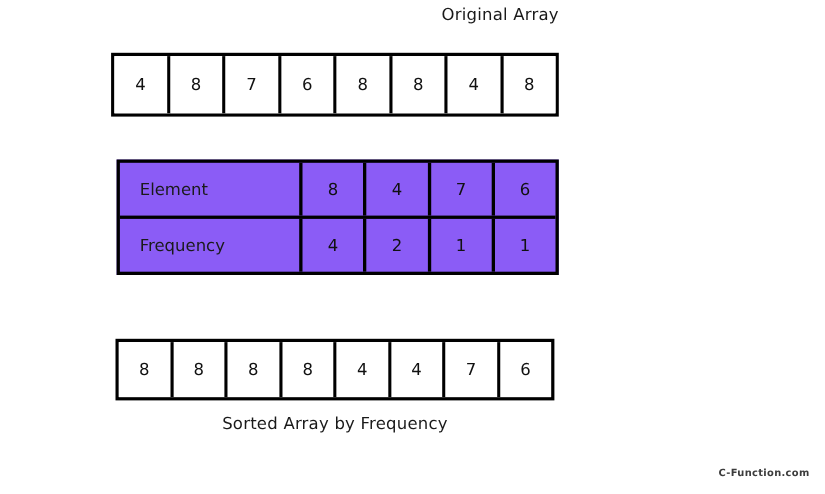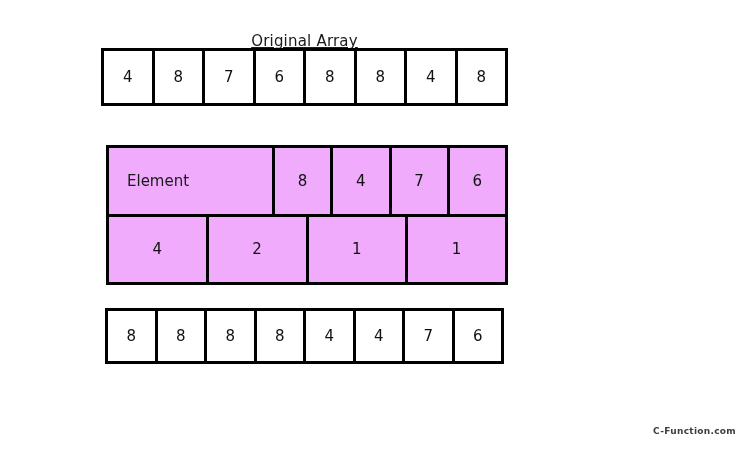--- a/index.html
+++ b/index.html
@@ -28,24 +28,23 @@
   .caption {
     position: absolute;
     font-size: 15px;
     font-weight: 400;
     color: #1a1a1a;
     white-space: nowrap;
     letter-spacing: 0.2px;
   }
   #title-original {
     left: 101px;
-    top: 32px;
+    top: 4px;
     width: 407px;
-    text-align: center;
-    text-decoration: underline;
+    text-align: right;
   }
   #caption-sorted {
     left: 105px;
     top: 376px;
     width: 399px;
     text-align: center;
   }
 
   
   .array-strip {
@@ -82,24 +81,24 @@
     width: 399px;
     height: 56px;
   }
 
   
   #frequency-table {
     position: absolute;
     left: 106px;
     top: 145px;
     width: 402px;
-    height: 140px;
+    height: 105px;
     border: 3px solid #000000;
     box-sizing: border-box;
-    background: #f0abfc;
+    background: #8b5cf6;
     display: flex;
     flex-direction: column;
   }
   .table-row {
     flex: 1 1 0;
     display: flex;
     border-bottom: 3px solid #000000;
     box-sizing: border-box;
   }
   .table-row:last-child {
@@ -163,34 +162,36 @@
 
   <div id="frequency-table">
     <div class="table-row">
       <div class="row-label">Element</div>
       <div class="table-cell">8</div>
       <div class="table-cell">4</div>
       <div class="table-cell">7</div>
       <div class="table-cell">6</div>
     </div>
     <div class="table-row">
+      <div class="row-label">Frequency</div>
       <div class="table-cell">4</div>
       <div class="table-cell">2</div>
       <div class="table-cell">1</div>
       <div class="table-cell">1</div>
     </div>
   </div>
 
   <div class="array-strip" id="array-sorted">
     <div class="array-cell">8</div>
     <div class="array-cell">8</div>
     <div class="array-cell">8</div>
     <div class="array-cell">8</div>
     <div class="array-cell">4</div>
     <div class="array-cell">4</div>
     <div class="array-cell">7</div>
     <div class="array-cell">6</div>
   </div>
 
+  <div class="caption" id="caption-sorted">Sorted Array by Frequency</div>
 
   <div id="watermark">C-Function.com</div>
 
 </div>
 
 </body></html>

